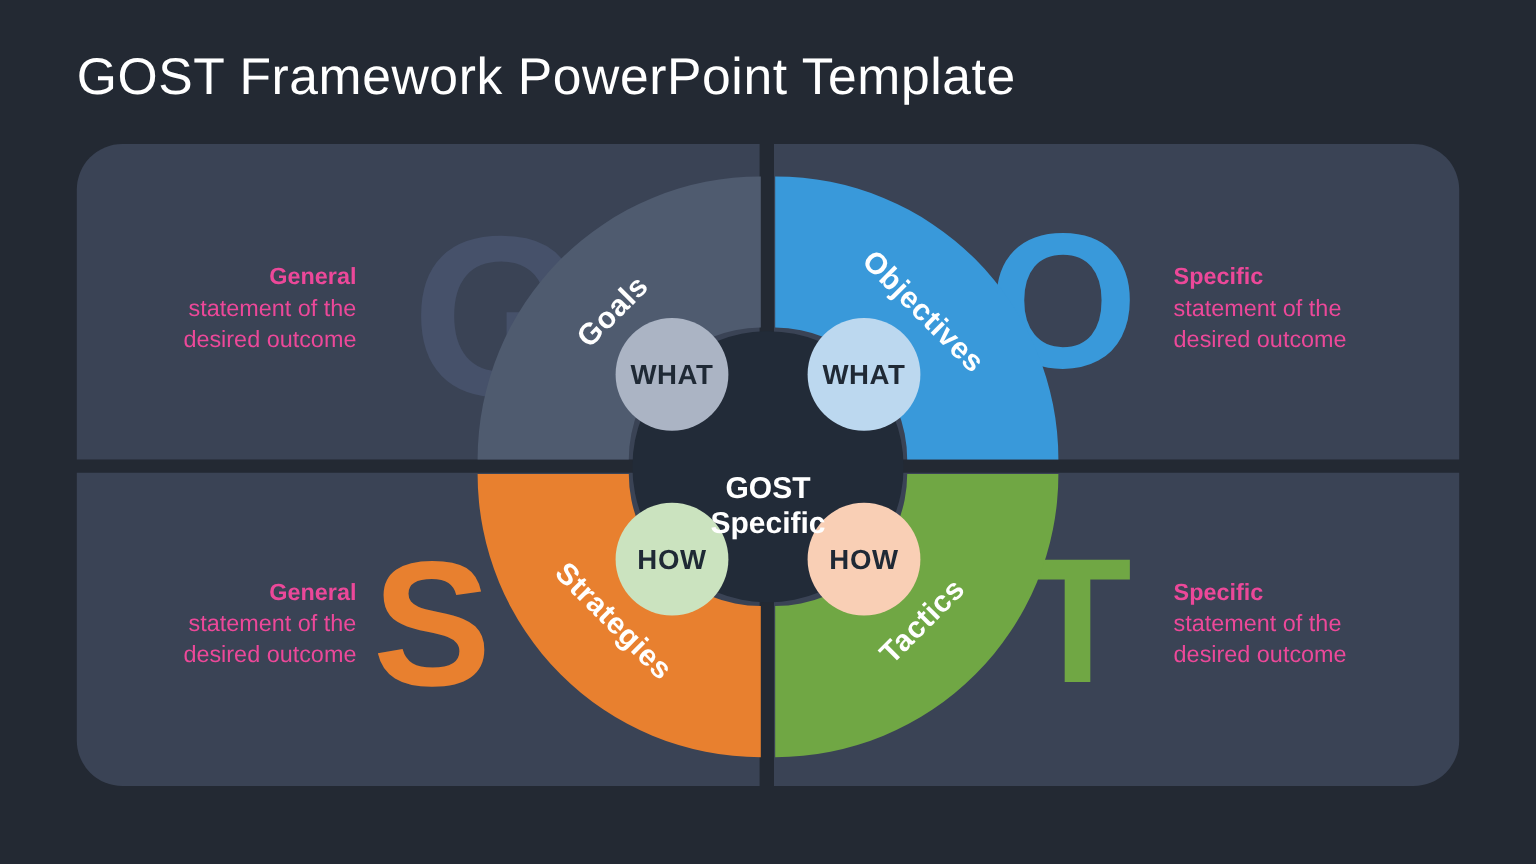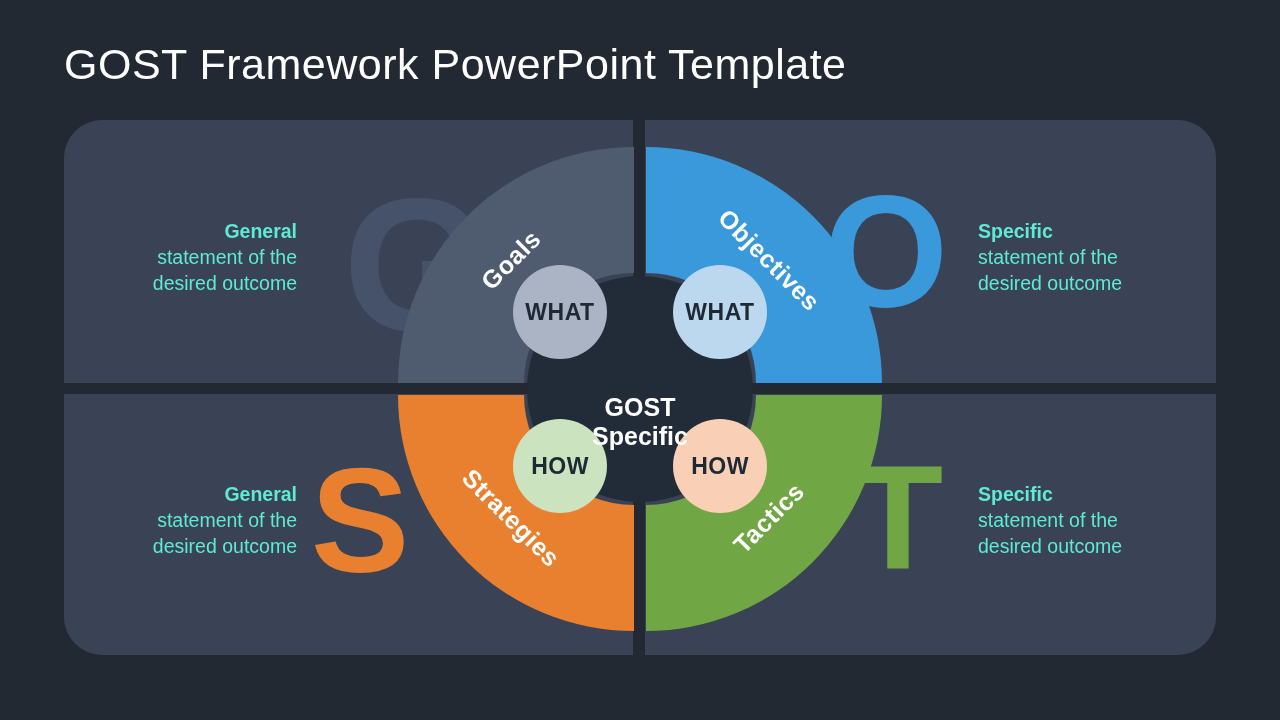--- a/index.html
+++ b/index.html
@@ -14,21 +14,21 @@
     font-size:43px;font-weight:300;letter-spacing:0.5px;
     color:#ffffff;white-space:nowrap;
   }
   
   .card{position:absolute;background:#3a4355;z-index:1;}
   .card--tl{left:64px;top:120px;width:569px;height:263px;border-radius:38px 0 0 0;}
   .card--tr{left:645px;top:120px;width:571px;height:263px;border-radius:0 38px 0 0;}
   .card--bl{left:64px;top:394px;width:569px;height:261px;border-radius:0 0 0 38px;}
   .card--br{left:645px;top:394px;width:571px;height:261px;border-radius:0 0 38px 0;}
   
-  .stmt{position:absolute;z-index:2;color:#5eead4;font-size:19.5px;line-height:26px;}
+  .stmt{position:absolute;z-index:2;color:#ec4899;font-size:19.5px;line-height:26px;}
   .stmt .head{font-weight:bold;}
   .stmt--tl{left:64px;top:218px;width:233px;text-align:right;}
   .stmt--tr{left:978px;top:218px;width:240px;text-align:left;}
   .stmt--bl{left:64px;top:481px;width:233px;text-align:right;}
   .stmt--br{left:978px;top:481px;width:240px;text-align:left;}
   
   .big-letter{
     position:absolute;z-index:2;font-weight:bold;line-height:1;
     transform:translate(-50%,-54%);white-space:nowrap;
   }

